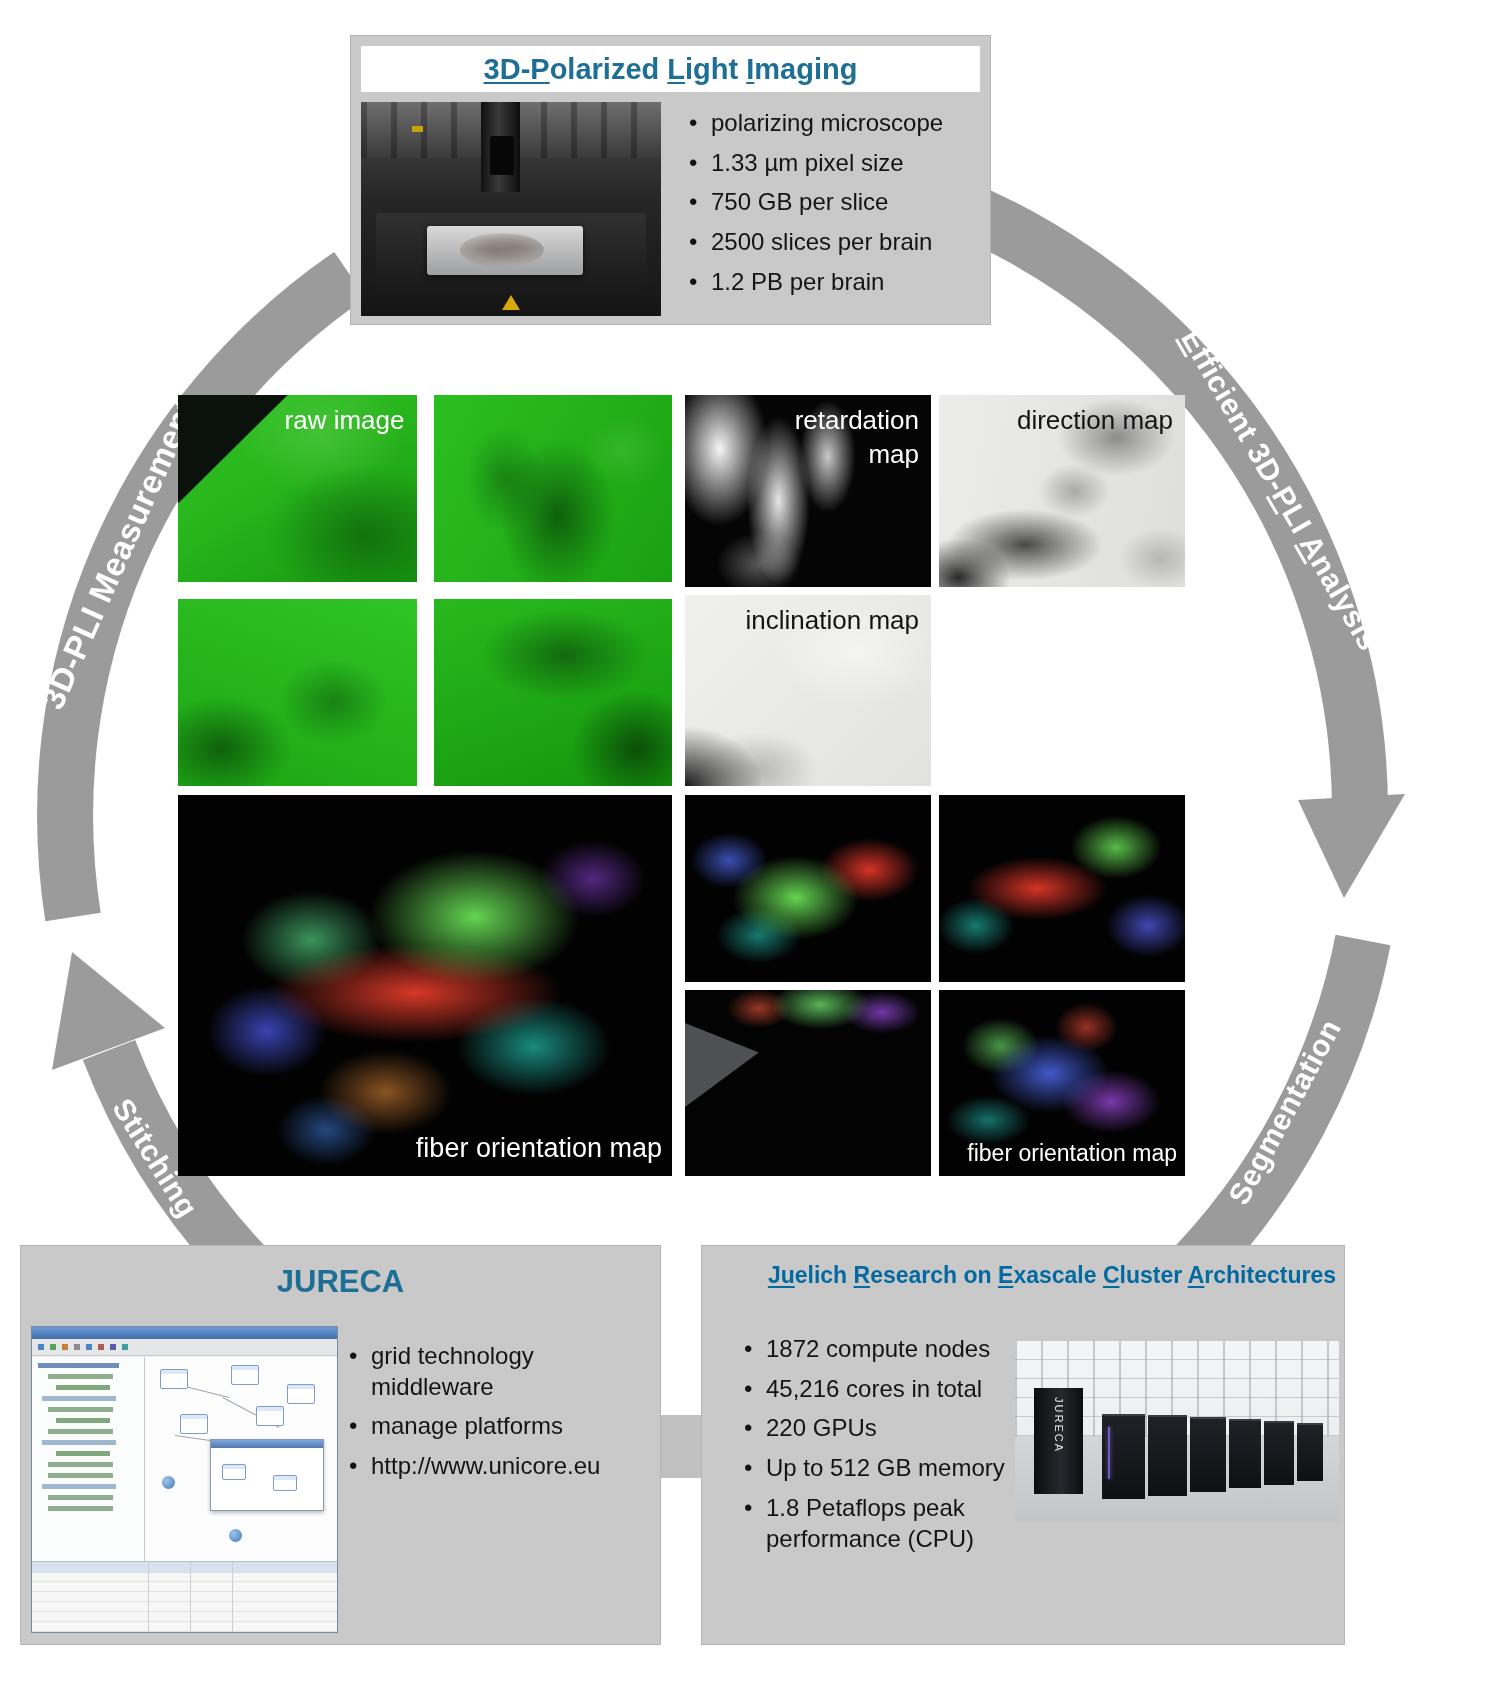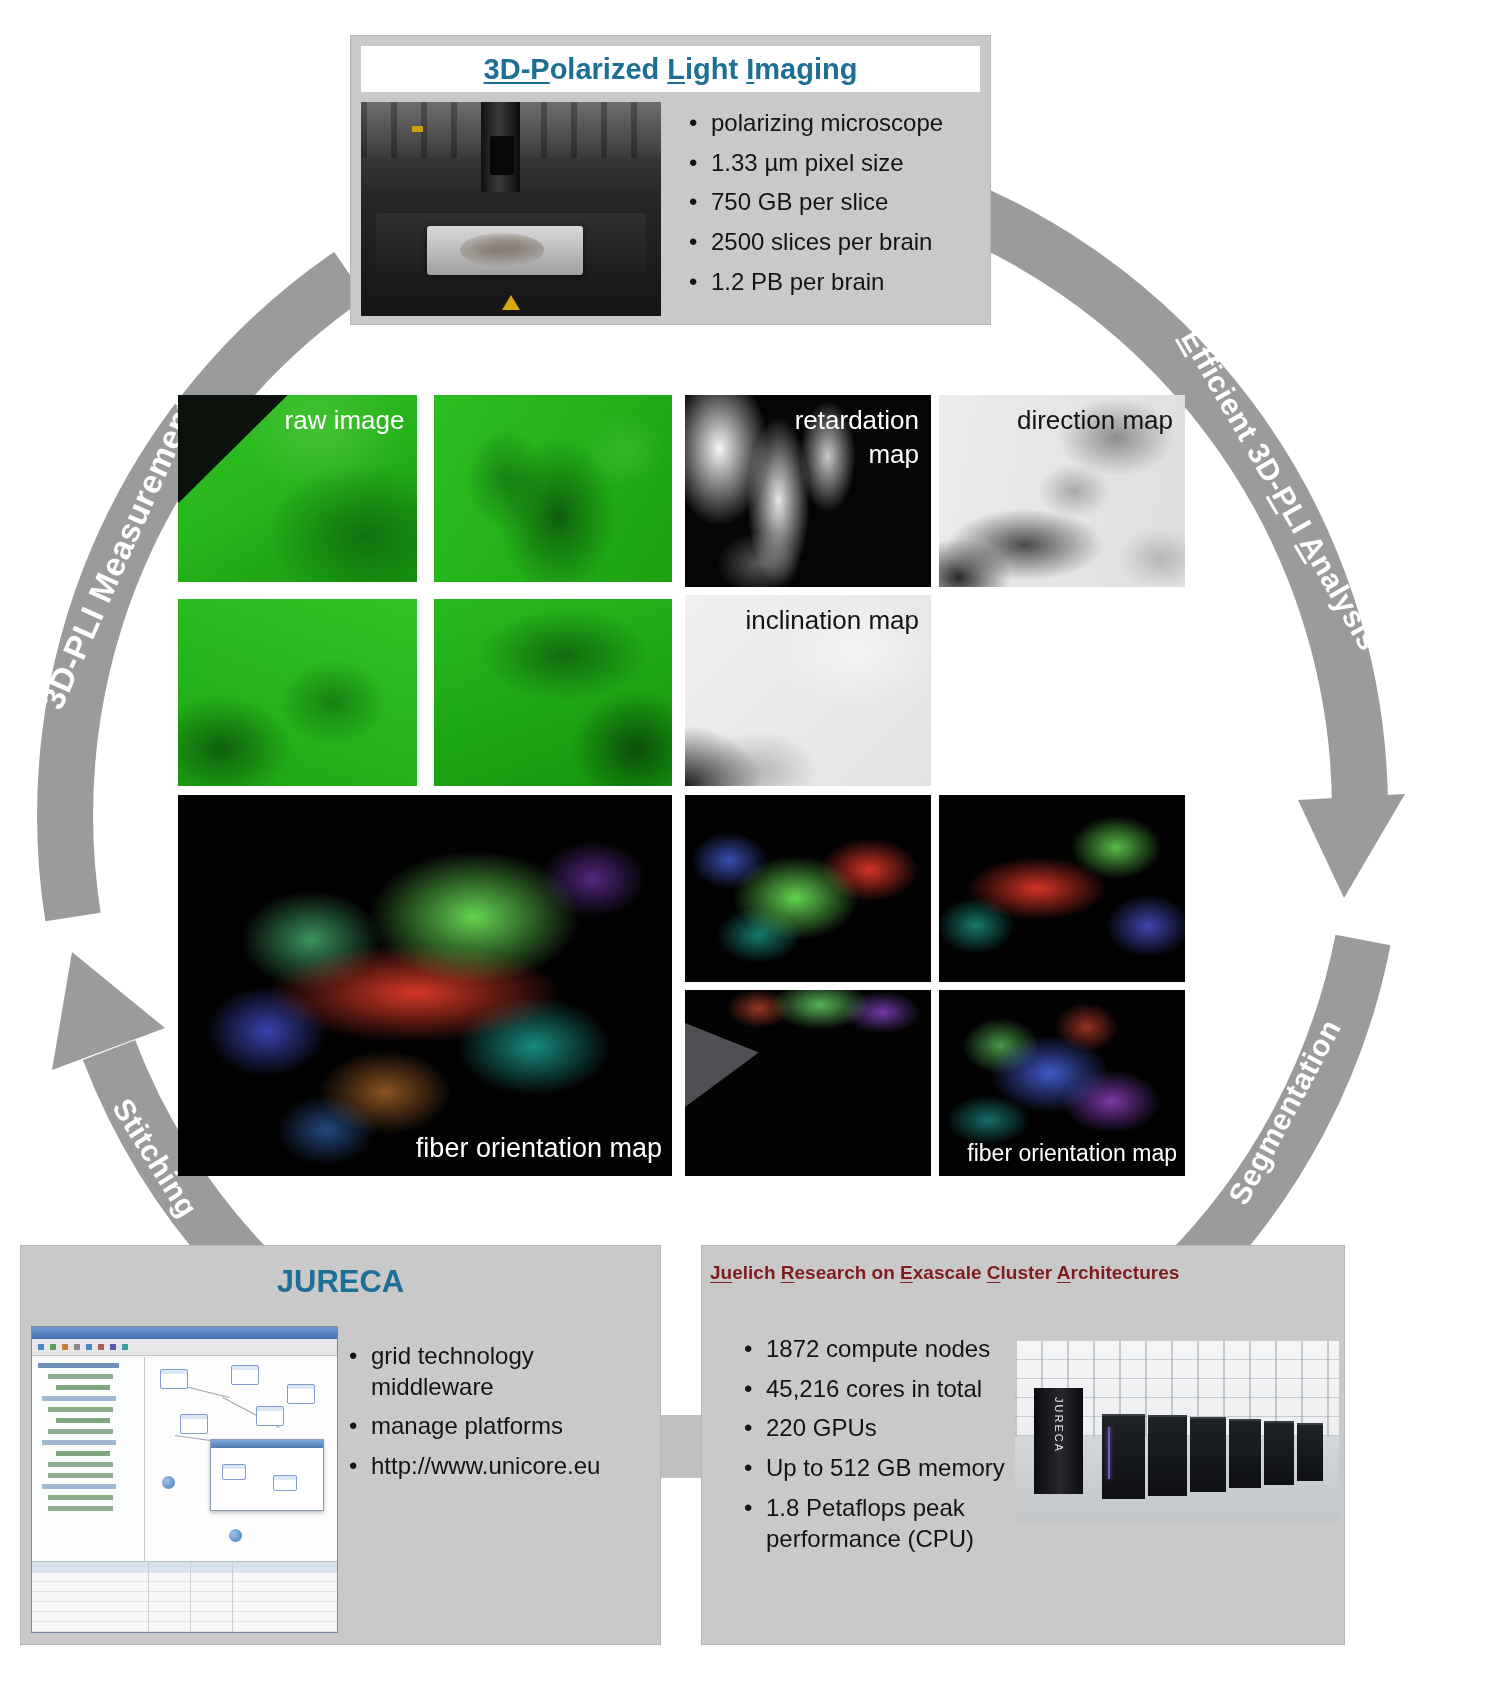--- a/index.html
+++ b/index.html
@@ -163,21 +163,21 @@
   .l3{left:30px;top:78px;width:86px;transform:rotate(8deg);}
   .uw-grid{position:absolute;left:0;right:0;bottom:0;height:70px;border-top:1px solid #b9bec4;
       background:repeating-linear-gradient(180deg,#f7f7f7 0 9px,#e2e2e2 9px 10px);}
   .uw-grid::before{content:"";position:absolute;left:0;top:0;height:11px;width:100%;background:#d7e2ee;}
   .uw-grid::after{content:"";position:absolute;left:38%;top:0;bottom:0;width:1px;background:#cfcfcf;
       box-shadow:42px 0 0 #cfcfcf,84px 0 0 #cfcfcf;}
 
   .connector{position:absolute;left:650px;top:1415px;width:62px;height:63px;background:#c0c0c0;z-index:1;}
 
   .jureca-box{left:701px;top:1245px;width:644px;height:400px;}
-  .jureca-title{margin:16px 8px 0 8px;text-align:left;font-size:19px;color:#7f1d1d;}
+  .jureca-title{margin:16px 8px 0 8px;text-align:right;font-size:23px;color:#0369a1;}
   .jureca-bullets{position:absolute;left:34px;top:88px;width:285px;}
 
   .jureca-photo{position:absolute;left:313px;top:95px;width:324px;height:182px;overflow:hidden;
       background:linear-gradient(180deg,#f4f5f6 0%,#eceef0 52%,#d4d7da 52%,#c2c6c9 100%);}
   .jp-truss{position:absolute;left:0;top:0;width:100%;height:52%;
       background:repeating-linear-gradient(90deg,rgba(140,148,155,.45) 0 2px,transparent 2px 26px),
                  repeating-linear-gradient(180deg,transparent 0 18px,rgba(140,148,155,.4) 18px 19px);}
   .jp-rack-main{position:absolute;left:6%;top:26%;width:15%;height:58%;
       background:linear-gradient(90deg,#0c0d10,#26282e 55%,#0c0d10);}
   .jp-label{position:absolute;left:50%;top:8%;transform:translateX(-50%);writing-mode:vertical-rl;

